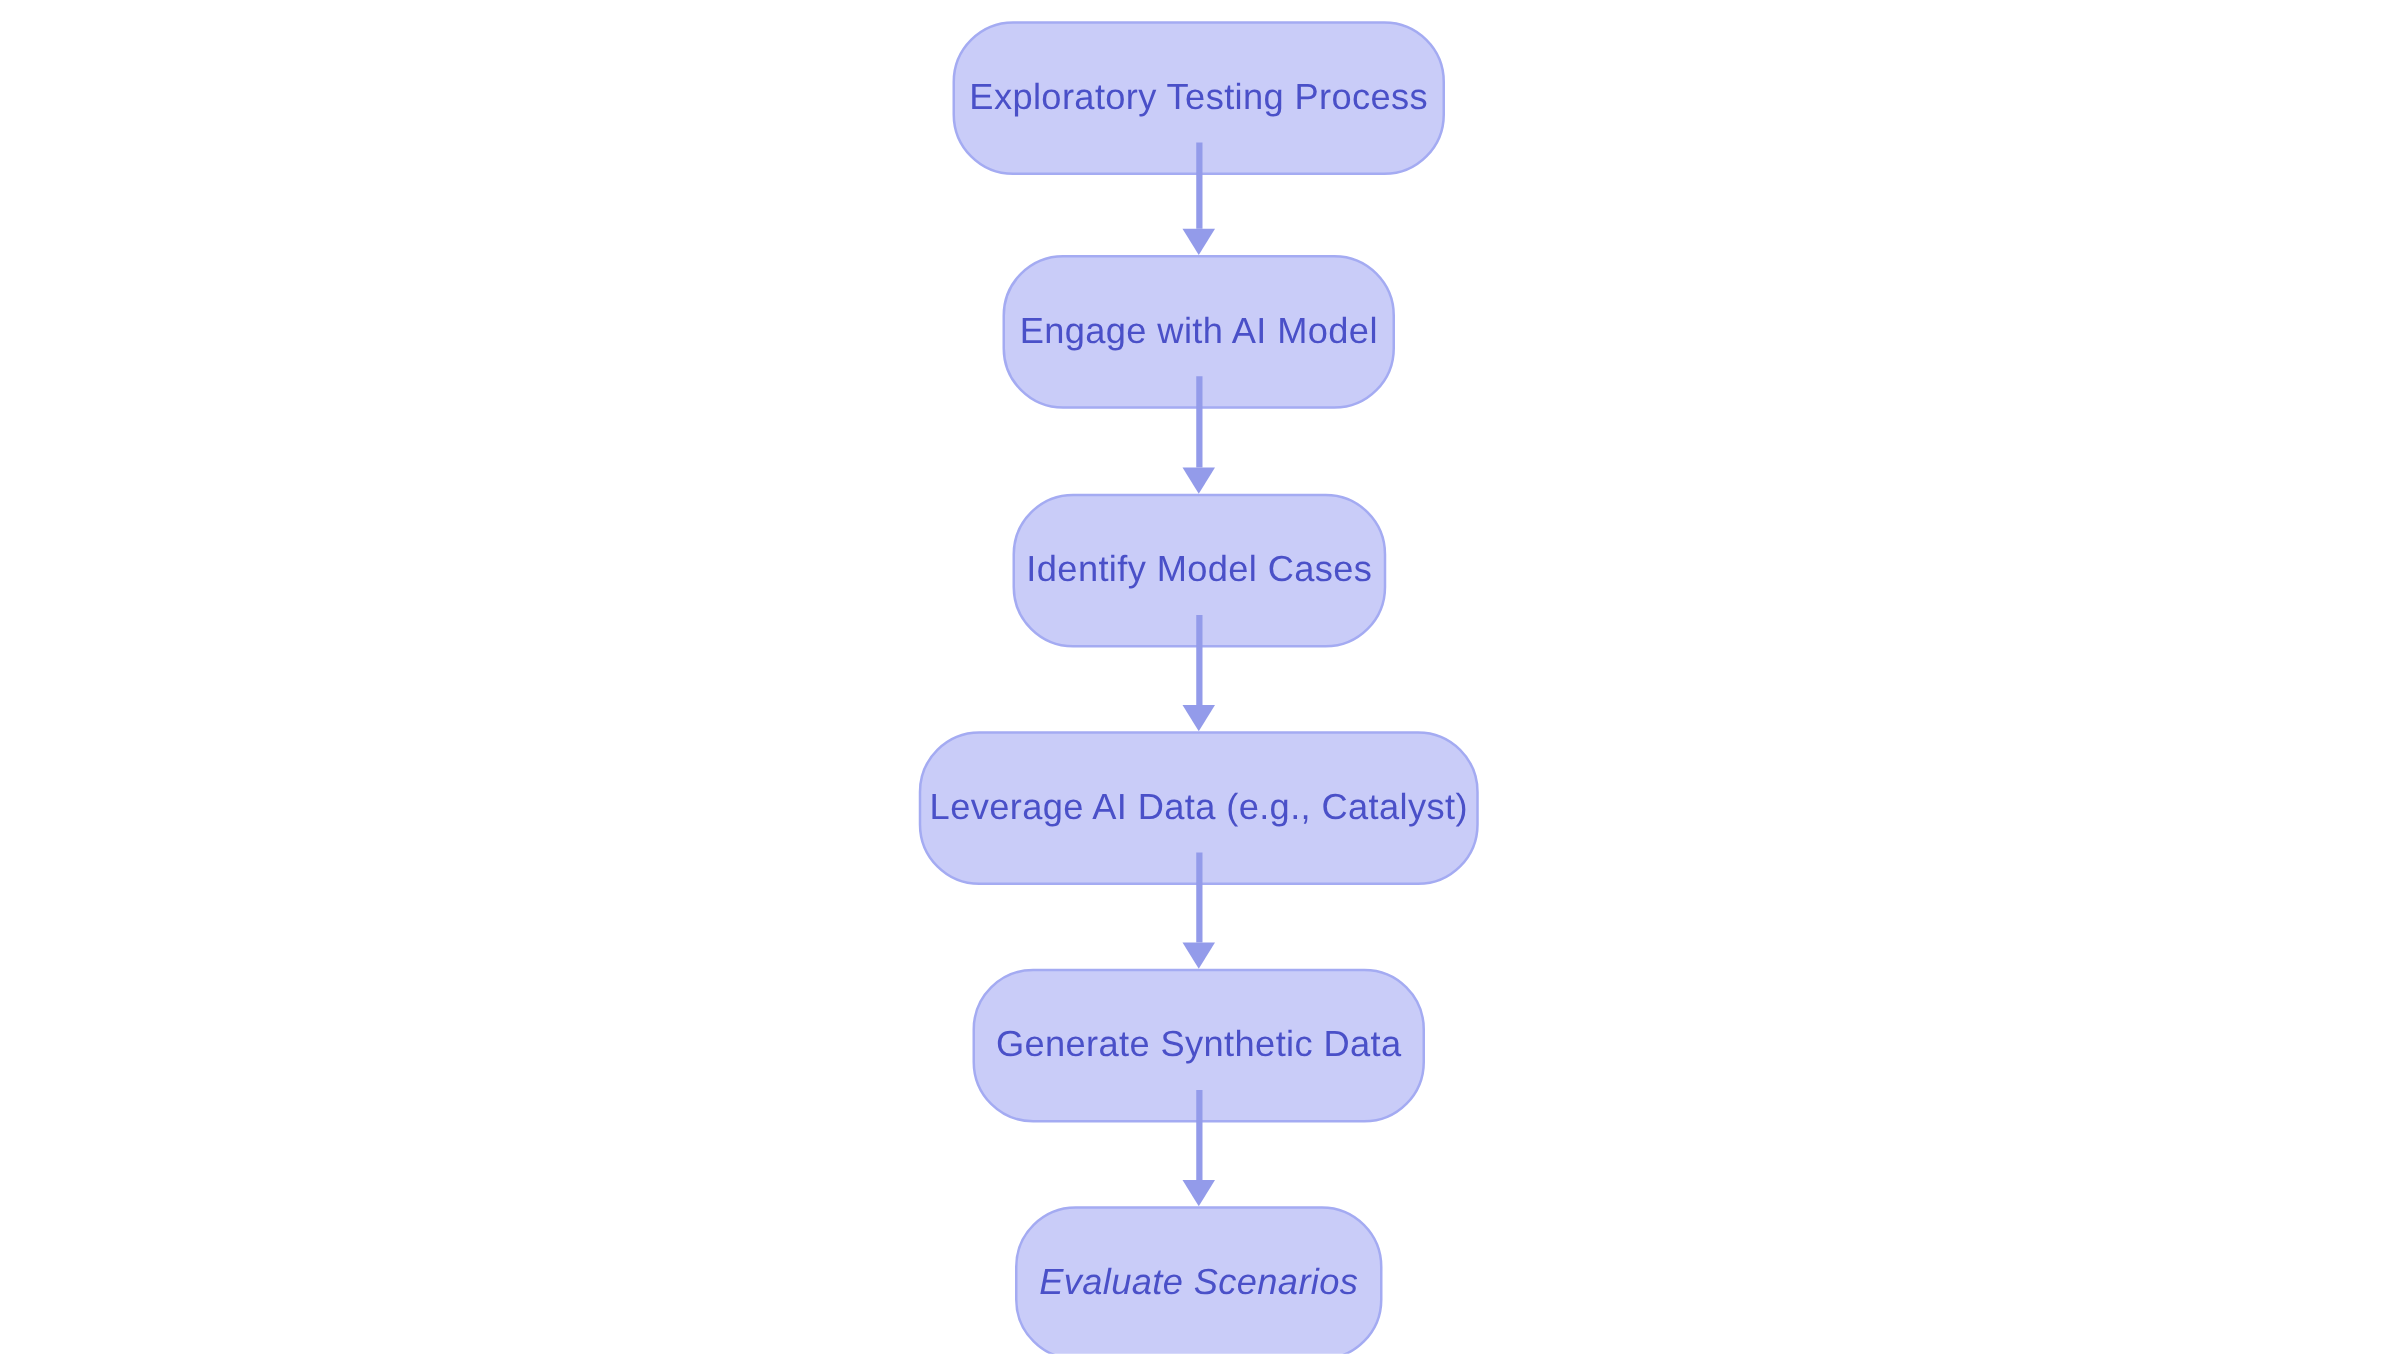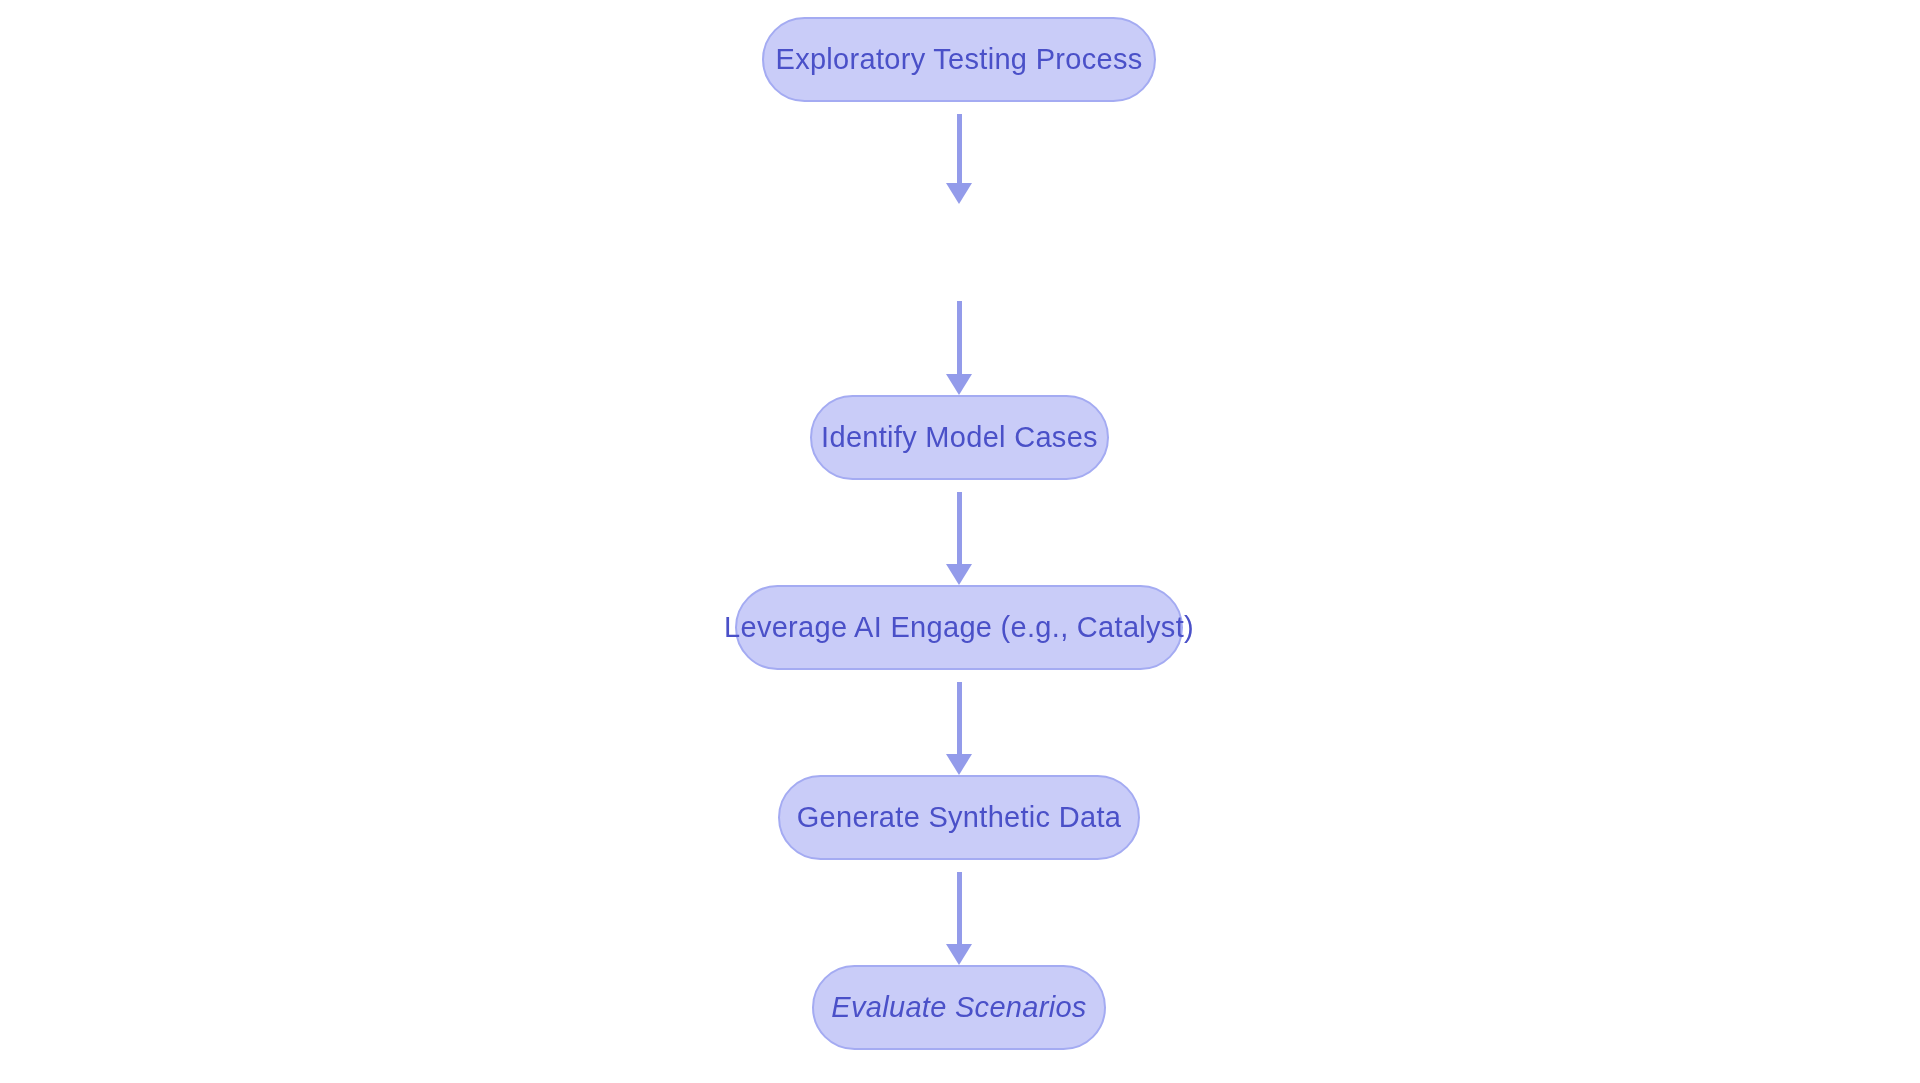--- a/index.html
+++ b/index.html
@@ -13,21 +13,21 @@
   }
   .canvas {
     position: relative;
     width: 1920px;
     height: 1083px;
     background: var(--background, #ffffff);
   }
   .node {
     position: absolute;
     box-sizing: border-box;
-    height: 85px;
+    height: 123px;
     border-radius: 48.5px;
     background: var(--node-fill, #c9ccf8);
     border: 2px solid var(--node-border, #a4abf2);
     color: var(--node-text, #4a50c8);
     font-size: 29px;
     letter-spacing: 0.3px;
     display: flex;
     align-items: center;
     justify-content: center;
     white-space: nowrap;
@@ -72,37 +72,40 @@
 
   <div class="node node-1">
     <span>Exploratory Testing Process</span>
   </div>
 
   <div class="arrow arrow-1">
     <div class="line"></div>
     <div class="head"></div>
   </div>
 
+  <div class="node node-2">
+    <span>Engage with AI Model</span>
+  </div>
 
   <div class="arrow arrow-2">
     <div class="line"></div>
     <div class="head"></div>
   </div>
 
   <div class="node node-3">
     <span>Identify Model Cases</span>
   </div>
 
   <div class="arrow arrow-3">
     <div class="line"></div>
     <div class="head"></div>
   </div>
 
   <div class="node node-4">
-    <span>Leverage AI Engage (e.g., Catalyst)</span>
+    <span>Leverage AI Data (e.g., Catalyst)</span>
   </div>
 
   <div class="arrow arrow-4">
     <div class="line"></div>
     <div class="head"></div>
   </div>
 
   <div class="node node-5">
     <span>Generate Synthetic Data</span>
   </div>

